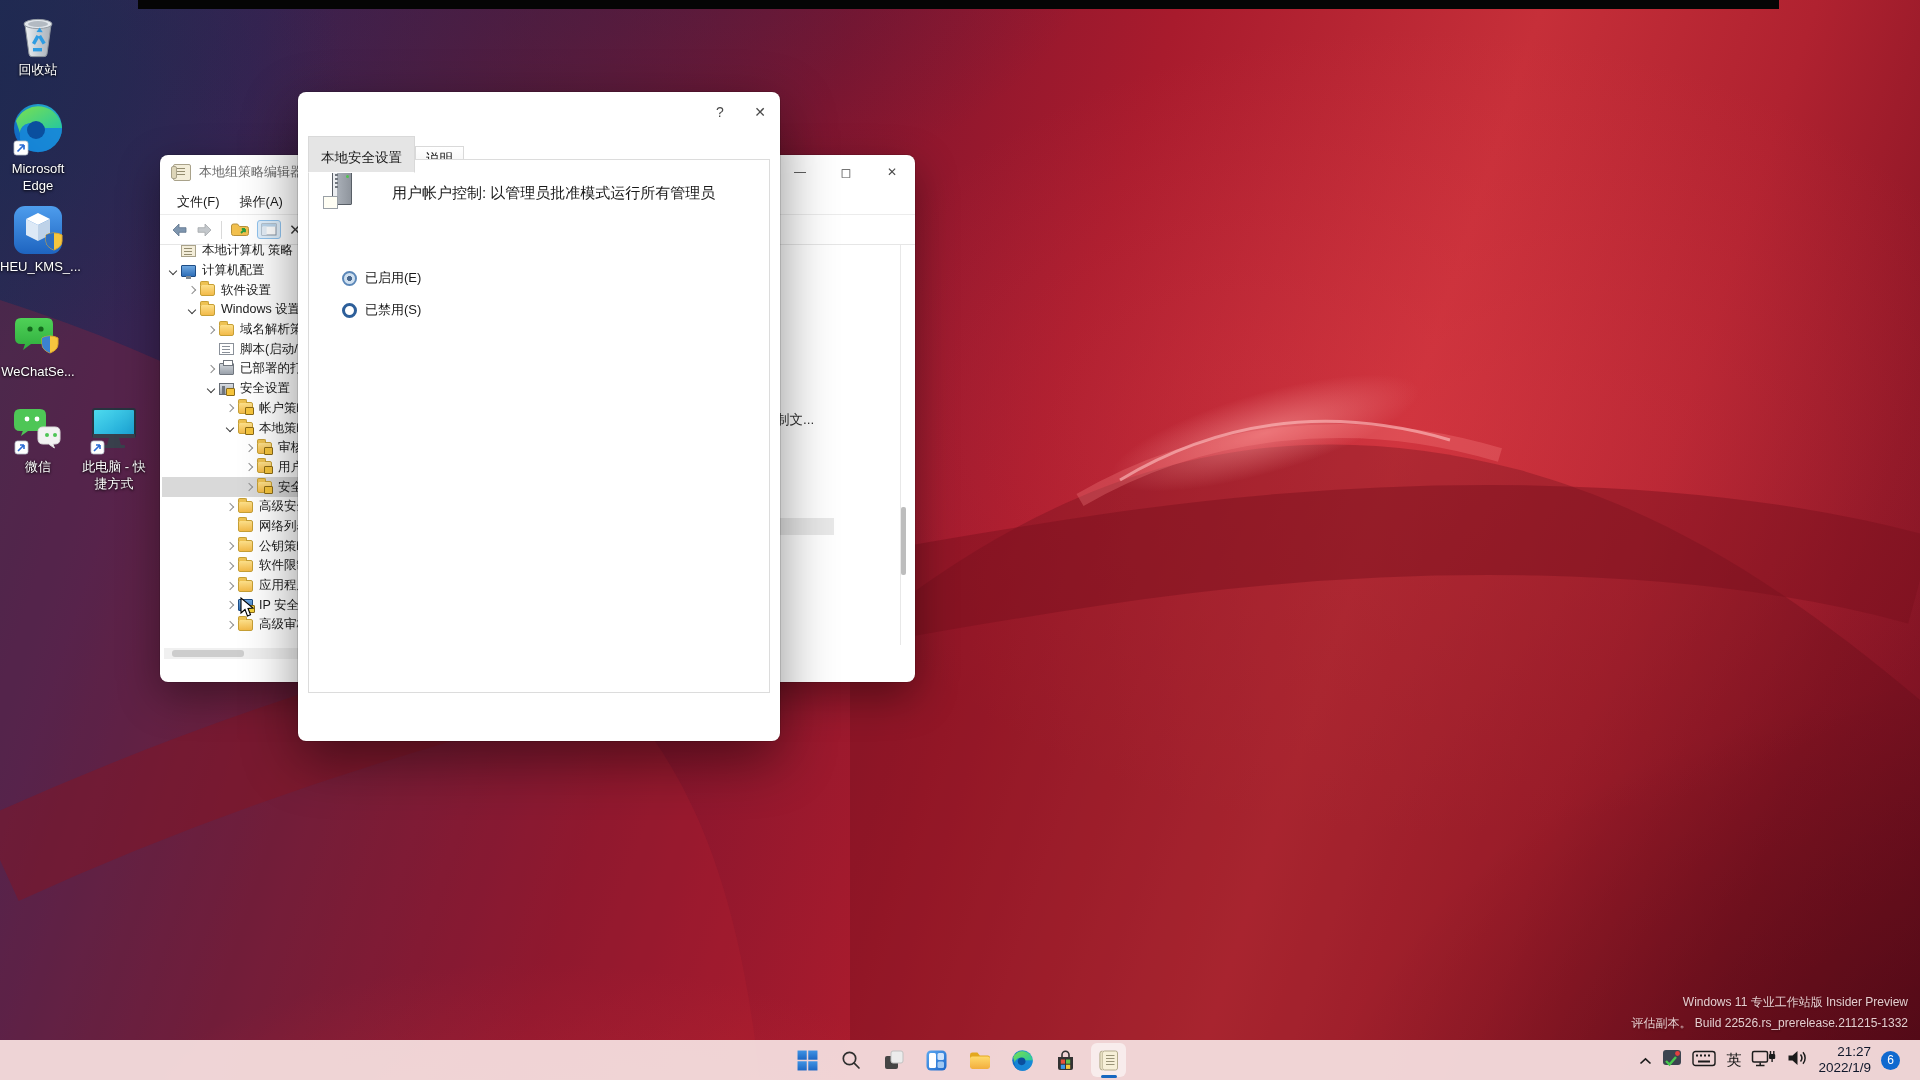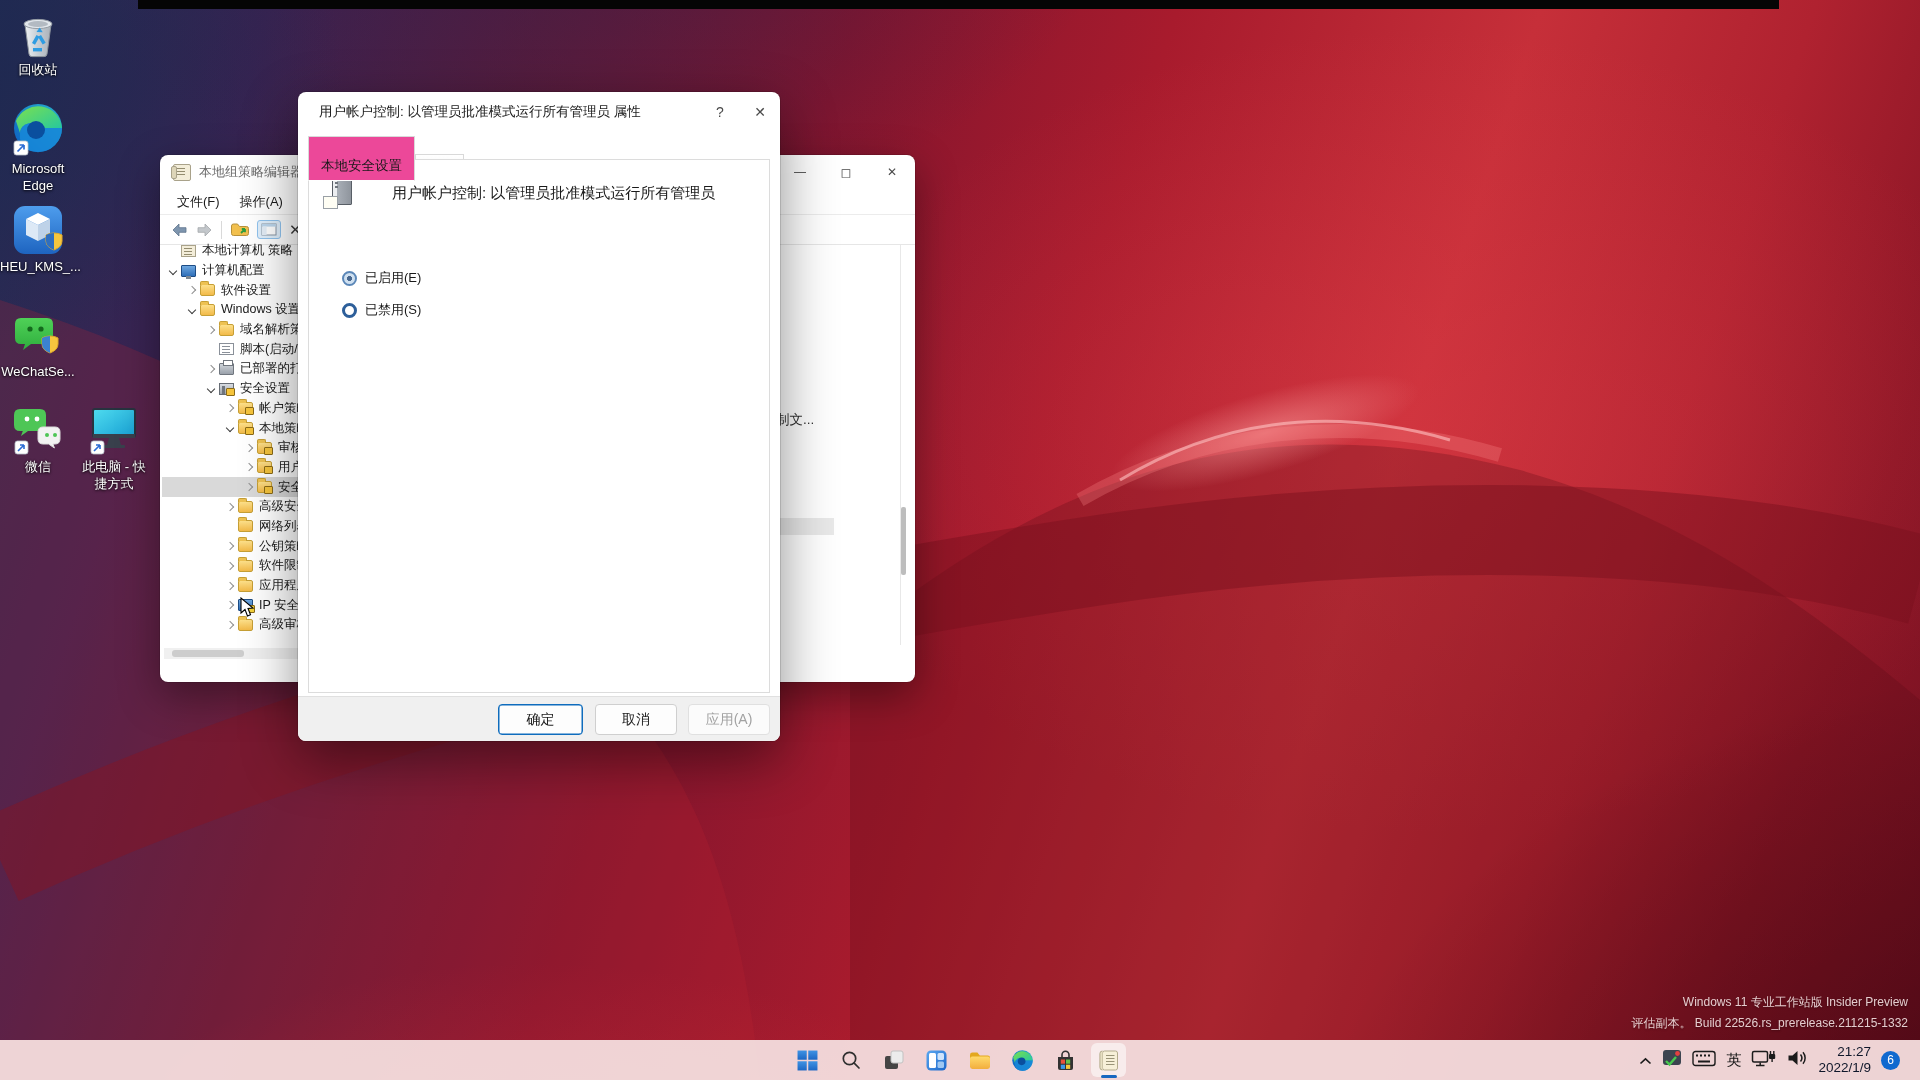--- a/index.html
+++ b/index.html
@@ -92,21 +92,21 @@
   .vtrack{position:absolute;left:740px;top:90px;width:1px;height:400px;background:#e8e8e8;}
 
   
   #dlg{left:298px;top:92px;width:482px;height:649px;box-shadow:0 18px 55px rgba(0,0,0,.45),0 0 0 1px rgba(0,0,0,.12);}
   #dlg .titlebar{position:absolute;left:0;top:0;right:0;height:40px;display:flex;align-items:center;padding-left:21px;box-sizing:border-box;}
   #dlg .title{font-size:13.5px;color:#1b1b1b;}
   #dlg .winctrls{height:40px;}
   #dlg .winctrl{height:40px;width:40px;font-size:14px;}
   .tabstrip{position:absolute;left:10px;top:44px;display:flex;align-items:flex-end;}
   .tab{font-size:13.5px;color:#1a1a1a;border:1px solid #d9d9d9;padding:3px 10px 4px;background:linear-gradient(#fff,#f1f1f1);}
-  .tab.active{background:#ec4899;border-bottom:1px solid #fff;position:relative;z-index:3;padding:20px 12px 5px;}
+  .tab.active{background:#e5e5e5;border-bottom:1px solid #fff;position:relative;z-index:3;padding:12px 12px 5px;}
   .tabpage{position:absolute;left:10px;top:67px;width:460px;height:532px;border:1px solid #dcdcdc;background:#fff;z-index:1;}
   .policy-icon{position:absolute;left:14px;top:10px;width:36px;height:40px;}
   .policy-icon .tower{position:absolute;left:9px;top:0;width:18px;height:33px;
      background:linear-gradient(90deg,#eceef1 0px,#eceef1 4px,#a9afb7 4px,#8f959d 100%);
      border:1px solid #585e66;border-radius:1px;}
   .policy-icon .tower::before{content:"";position:absolute;left:2px;top:3px;width:3px;height:16px;
      background:repeating-linear-gradient(#70767e 0 2px,transparent 2px 4px);}
   .policy-icon .tower::after{content:"";position:absolute;right:2px;top:4px;width:3px;height:3px;background:#4fc34f;border-radius:50%;}
   .policy-icon .page{position:absolute;left:0;bottom:1px;width:13px;height:11px;background:#fffef4;border:1px solid #9aa0a6;}
   .policy-name{position:absolute;left:70px;top:24px;width:376px;font-size:15px;color:#1a1a1a;margin-left:13px;}
@@ -433,23 +433,20 @@
     <div class="thumb"></div>
   </div>
 
   <div class="rp-text">制文...</div>
   <div class="rp-grayrow"></div>
   <div class="vtrack"></div>
   <div class="vthumb"></div>
 </div>
 
 <div id="dlg" class="win abs">
-  <div class="titlebar">
-    <span class="title">用户帐户控制: 以管理员批准模式运行所有管理员 属性</span>
-  </div>
   <div class="winctrls">
     <div class="winctrl">?</div>
     <div class="winctrl">✕</div>
   </div>
 
   <div class="tabstrip">
     <div class="tab active">本地安全设置</div>
     <div class="tab">说明</div>
   </div>
 
@@ -463,25 +460,20 @@
     <div class="optrow" style="top:109px;">
       <span class="radio hollow-dot"></span>
       <span class="optlabel">已启用(E)</span>
     </div>
     <div class="optrow" style="top:141px;">
       <span class="radio checked"></span>
       <span class="optlabel">已禁用(S)</span>
     </div>
   </div>
 
-  <div class="dlgfooter">
-    <div class="dbtn default" style="left:200px;width:85px;">确定</div>
-    <div class="dbtn" style="left:297px;width:82px;">取消</div>
-    <div class="dbtn disabled" style="left:390px;width:82px;">应用(A)</div>
-  </div>
 </div>
 
 <svg id="cursor" class="abs" width="15" height="21" viewBox="0 0 15 21">
   <path d="M1 1 L1 16 L5 12.5 L7.5 19 L10.5 17.8 L8 11.5 L13 11 Z" fill="#fff" stroke="#000" stroke-width="1.1"></path>
 </svg>
 
 <div id="watermark" class="abs">
   <div>Windows 11 专业工作站版 Insider Preview</div>
   <div>评估副本。  Build 22526.rs_prerelease.211215-1332</div>
 </div>

